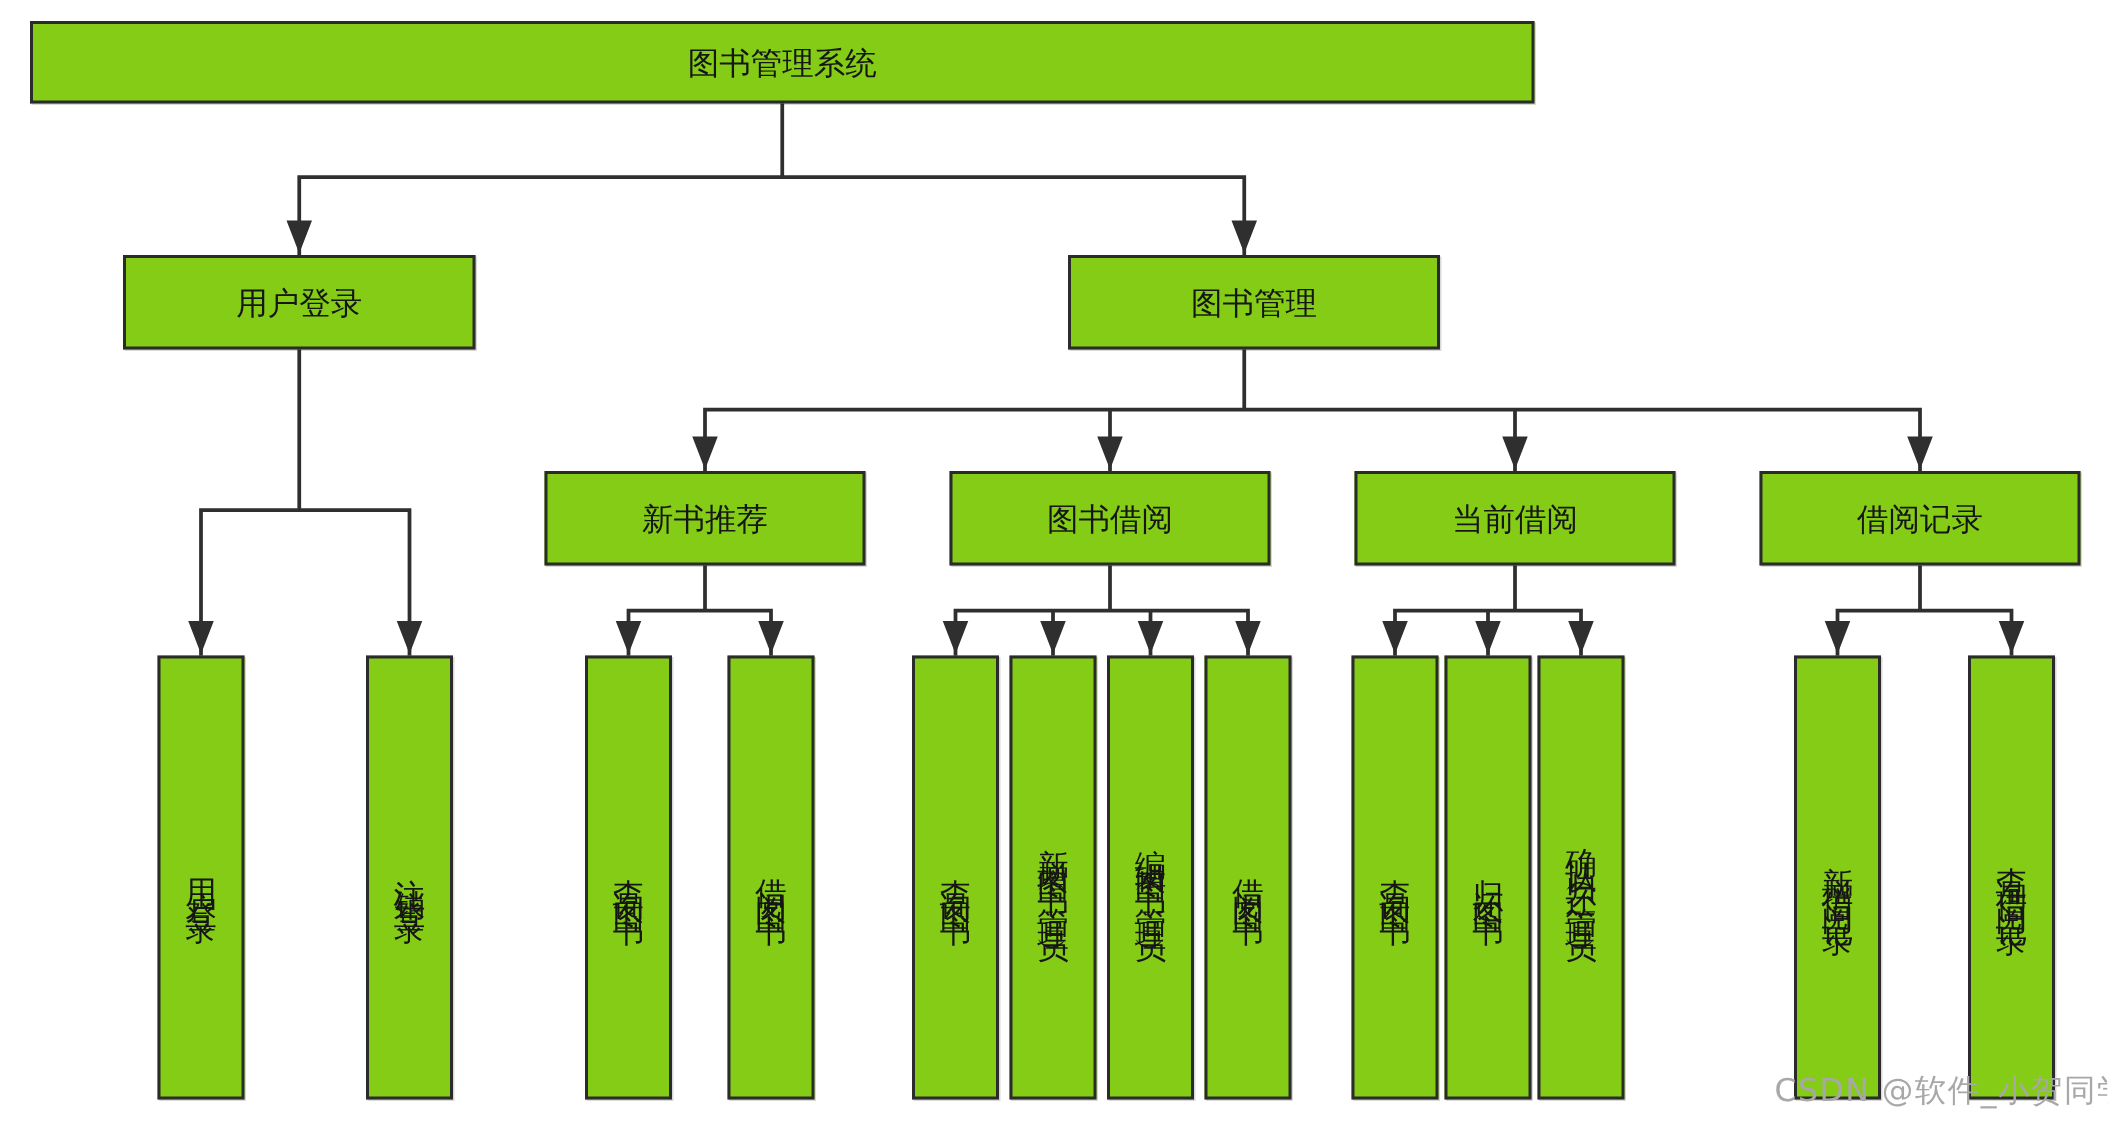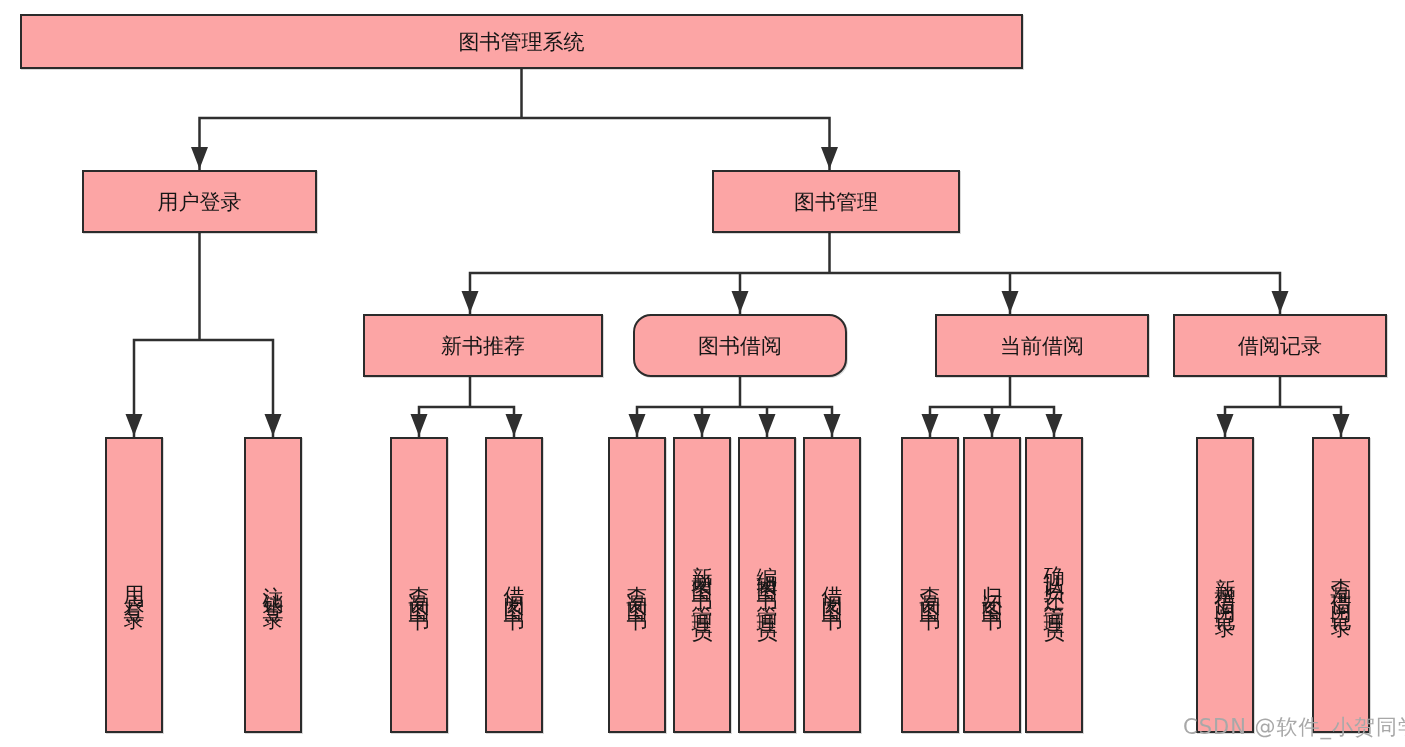--- a/index.html
+++ b/index.html
@@ -8,21 +8,21 @@
     position:relative;
     width:1405px;height:747px;
     background:#ffffff;
     font-family:"DejaVu Sans","Liberation Sans",sans-serif;
     overflow:hidden;
   }
   svg.wires{position:absolute;left:0;top:0;z-index:1;}
   .box{
     position:absolute;
     box-sizing:border-box;
-    background:#fca5a5;
+    background:#84cc16;
     border:2px solid #2b2b2b;
     box-shadow:1px 1px 0 rgba(0,0,0,0.15);
     display:flex;align-items:center;justify-content:center;
     color:#161616;
     font-size:21px;
     z-index:2;
     white-space:nowrap;
   }
   .leaf{
     writing-mode:vertical-rl;
@@ -87,23 +87,23 @@
              M1045.5 414 L1062.5 414 L1054 436 Z
              M1216.5 414 L1233.5 414 L1225 436 Z
              M1332.5 414 L1349.5 414 L1341 436 Z"></path>
   </svg>
 
   <div class="box" style="left:20px;top:14px;width:1003px;height:55px;">图书管理系统</div>
 
   <div class="box" style="left:82px;top:170px;width:235px;height:63px;">用户登录</div>
   <div class="box" style="left:712px;top:170px;width:248px;height:63px;">图书管理</div>
 
-  <div class="box" style="left:363px;top:314px;width:240px;height:63px;">新书推荐</div>
-  <div class="box" style="left:633px;top:314px;width:214px;height:63px;border-radius:18px;">图书借阅</div>
-  <div class="box" style="left:903px;top:314px;width:214px;height:63px;margin-left:32px;">当前借阅</div>
+  <div class="box" style="left:363px;top:314px;width:214px;height:63px;">新书推荐</div>
+  <div class="box" style="left:633px;top:314px;width:214px;height:63px;">图书借阅</div>
+  <div class="box" style="left:903px;top:314px;width:214px;height:63px;">当前借阅</div>
   <div class="box" style="left:1173px;top:314px;width:214px;height:63px;">借阅记录</div>
 
   <div class="box leaf" style="left:105px;top:437px;width:58px;height:296px;">用户登录</div>
   <div class="box leaf" style="left:244px;top:437px;width:58px;height:296px;">注销登录</div>
 
   <div class="box leaf" style="left:390px;top:437px;width:58px;height:296px;">查询图书</div>
   <div class="box leaf" style="left:485px;top:437px;width:58px;height:296px;">借阅图书</div>
 
   <div class="box leaf" style="left:608px;top:437px;width:58px;height:296px;">查询图书</div>
   <div class="box leaf" style="left:673px;top:437px;width:58px;height:296px;">新增图书（管理员）</div>

